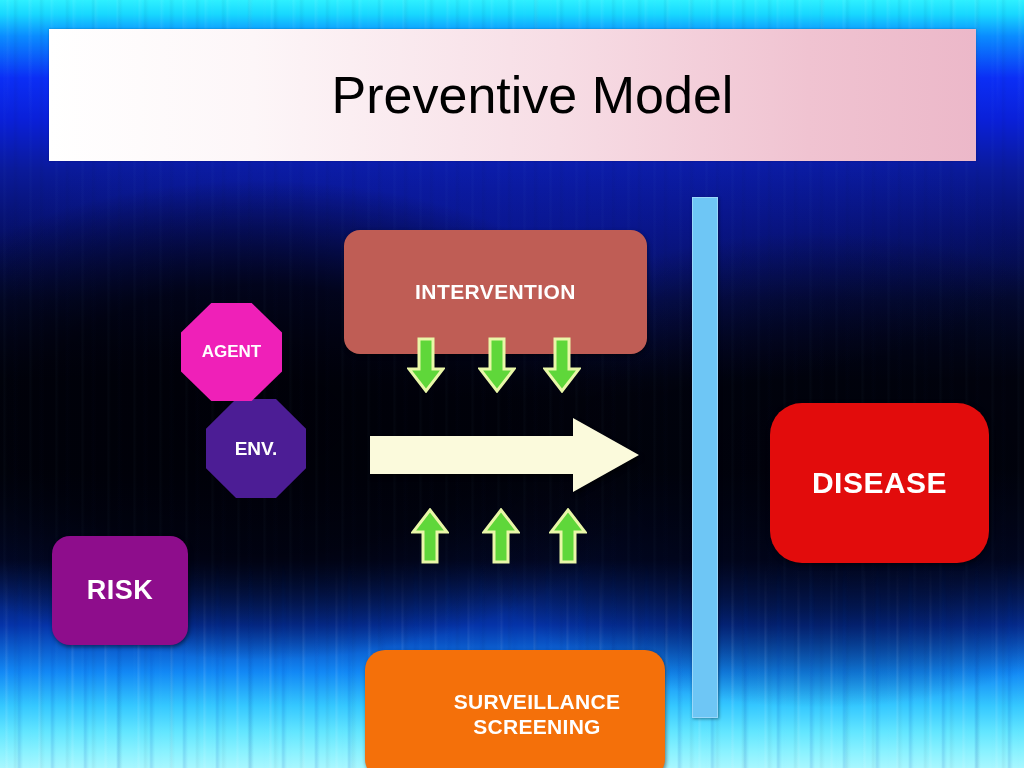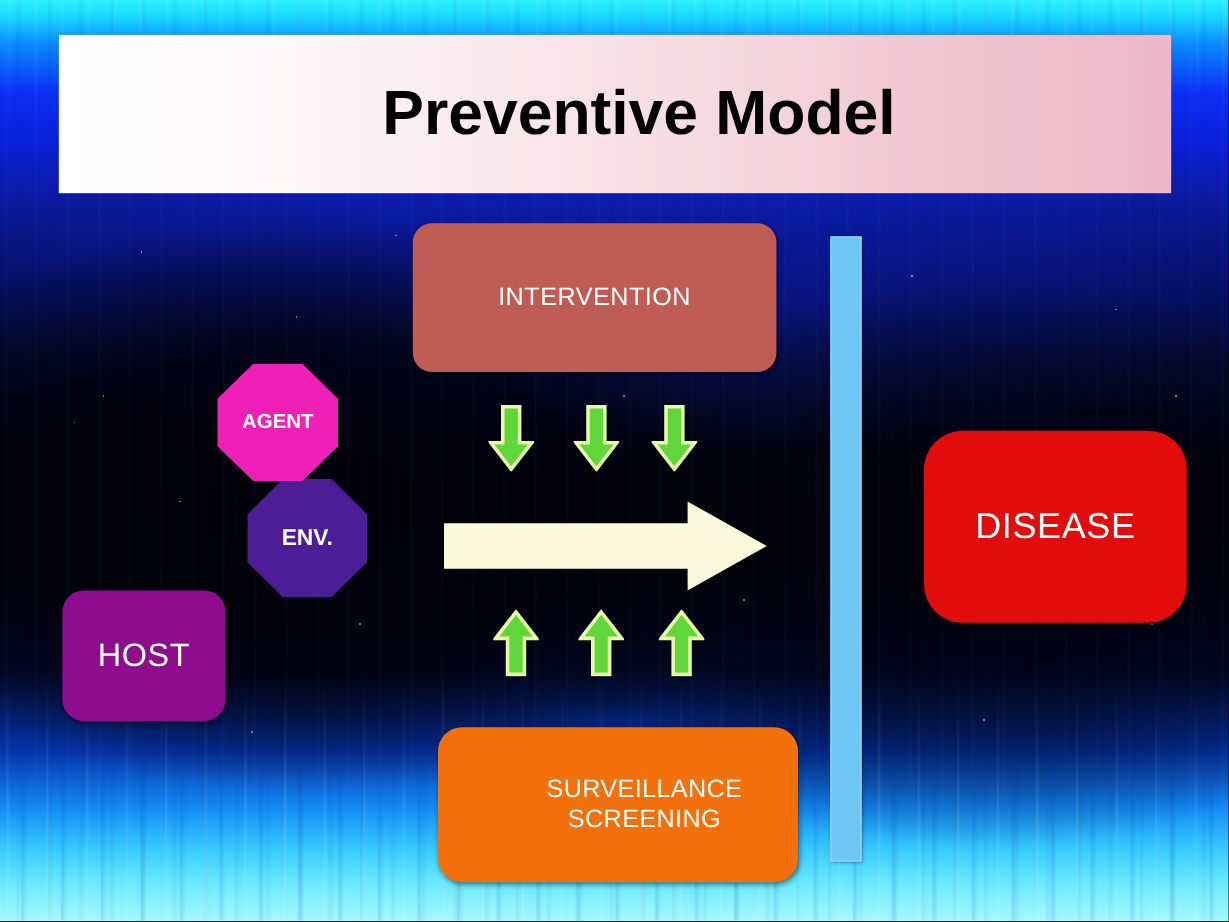--- a/index.html
+++ b/index.html
@@ -136,38 +136,39 @@
     width: 927px;
     height: 132px;
     background: linear-gradient(to right, #ffffff 0%, #fdf6f8 22%, #f7dde5 55%, #f0c3d1 82%, #ecb8c9 100%);
     display: flex;
     align-items: center;
     justify-content: center;
     box-shadow: 0 0 2px rgba(0,0,0,0.25);
   }
   #title-text {
     font-size: 52px;
-    font-weight: bold;
+    font-weight: normal;
     color: #000000;
     letter-spacing: 0px;
     white-space: nowrap;
     margin-left: 40px;
   }
 
   
   .rbox {
     position: absolute;
     display: flex;
     align-items: center;
     justify-content: center;
     text-align: center;
     color: #ffffff;
-    font-weight: normal;
+    font-weight: bold;
     box-sizing: border-box;
     line-height: 1.18;
+    margin-top: 44px;
   }
 
   #box-intervention {
     left: 344px; top: 186px;
     width: 303px; height: 124px;
     background: #bf5d55;
     border-radius: 16px;
     font-size: 21px;
     letter-spacing: 0.4px;
     box-shadow: 1px 2px 4px rgba(0,0,0,0.45);
@@ -313,21 +314,21 @@
   </div>
 
   <div class="octagon" id="oct-agent">
     <span>AGENT</span>
   </div>
   <div class="octagon" id="oct-env">
     <span>ENV.</span>
   </div>
 
   <div class="rbox" id="box-risk">
-    <span>HOST</span>
+    <span>RISK</span>
   </div>
 
   <div id="big-arrow">
     <svg viewBox="0 0 269 74" xmlns="http://www.w3.org/2000/svg">
       <polygon points="0,18 203,18 203,0 269,37 203,74 203,56 0,56" fill="#fbfadc"></polygon>
     </svg>
   </div>
 
   <div class="garrow" id="garrow-u1">
     <svg viewBox="0 0 38 56" xmlns="http://www.w3.org/2000/svg">

